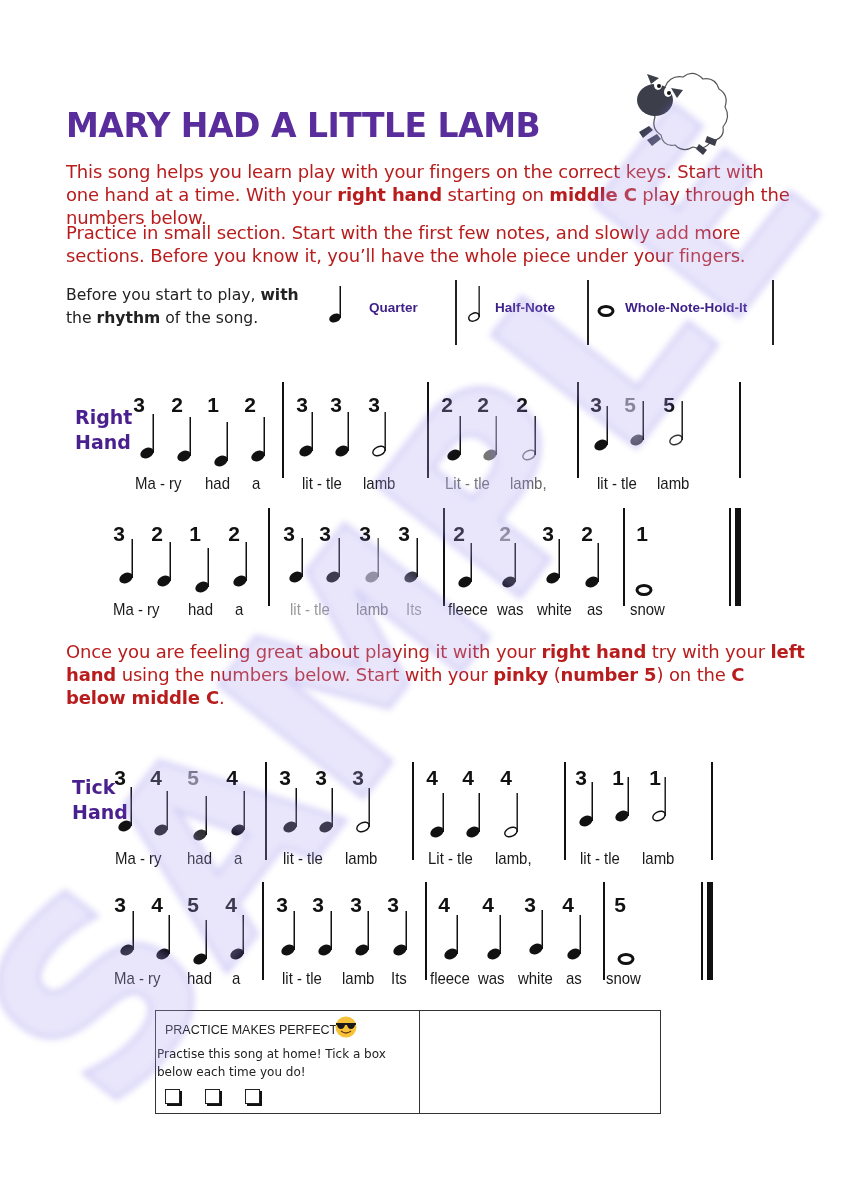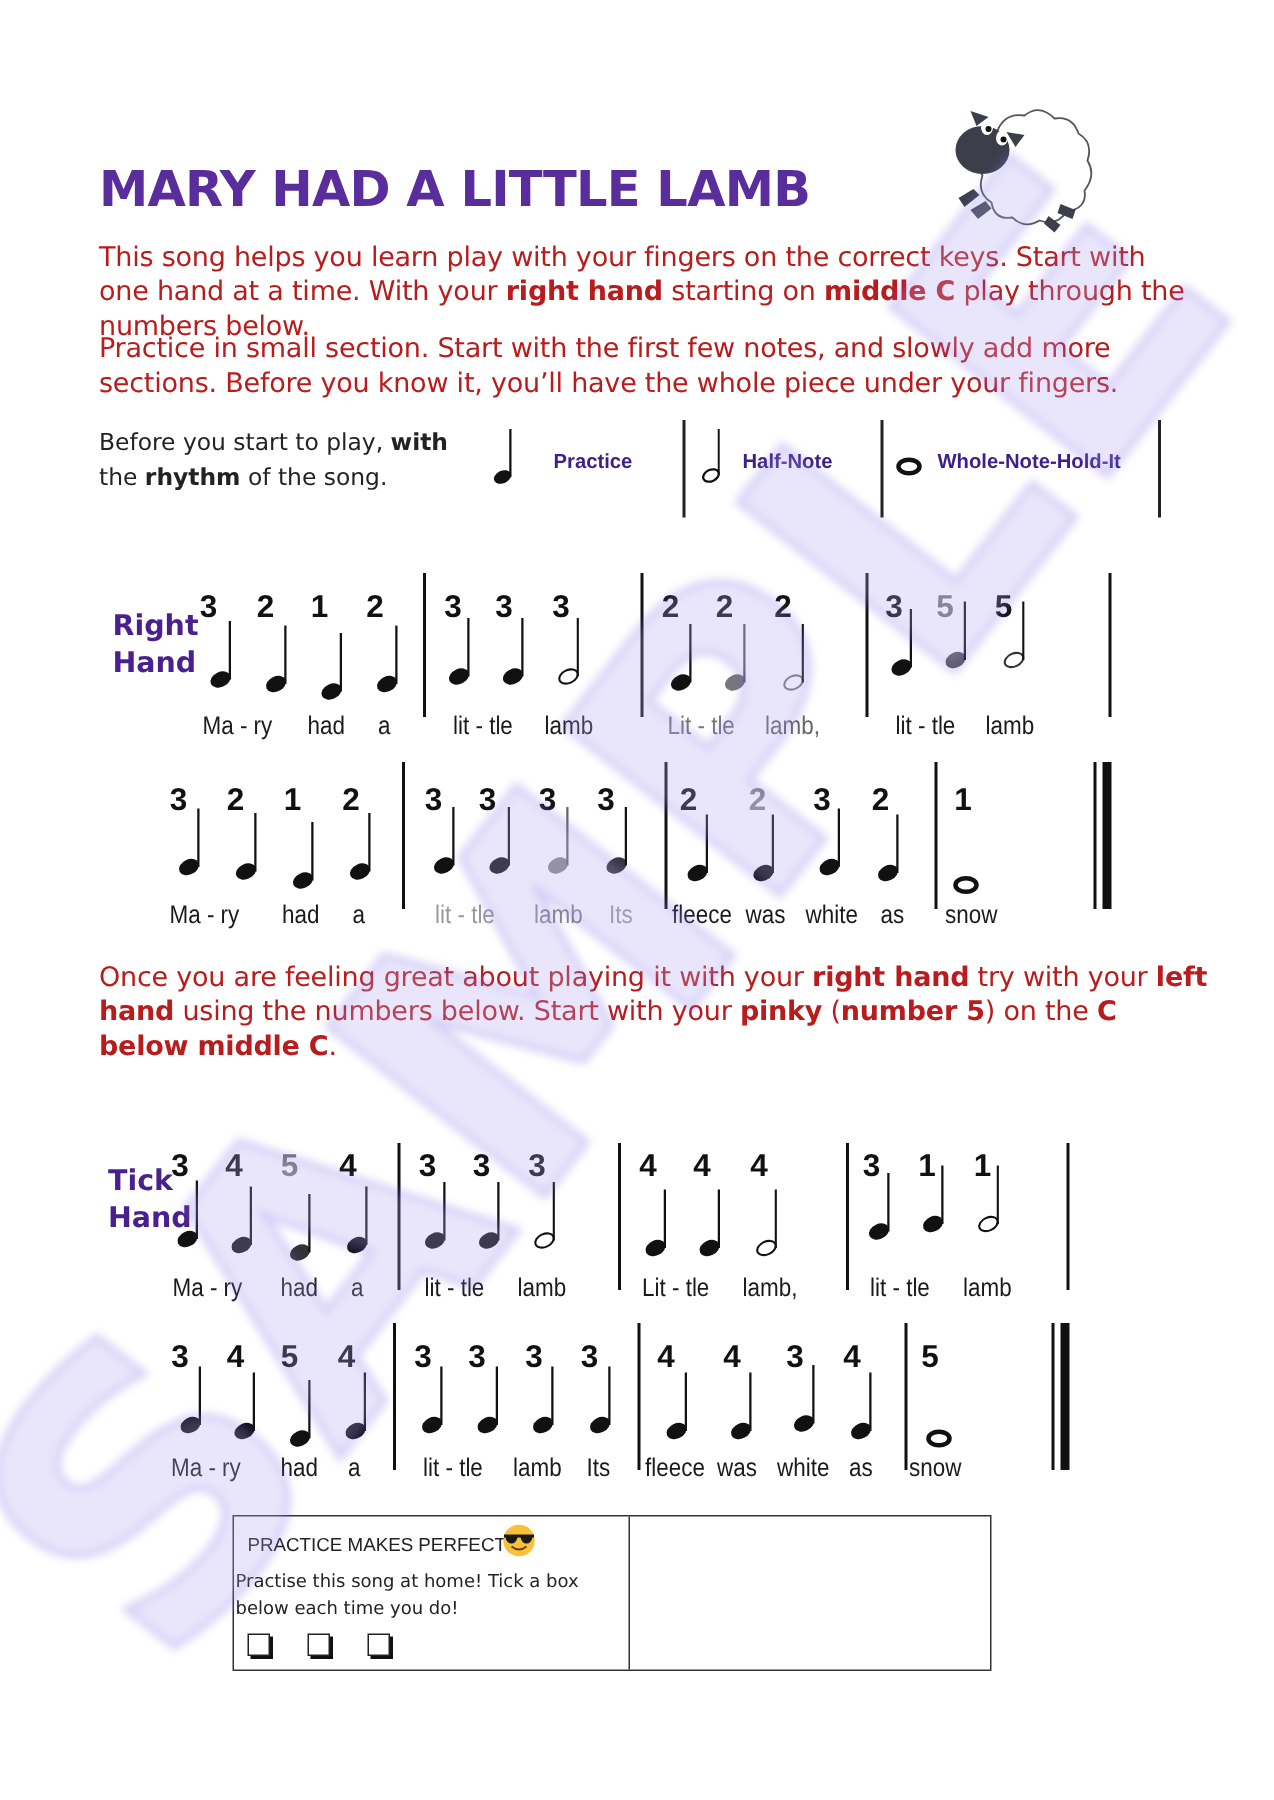--- a/index.html
+++ b/index.html
@@ -71,21 +71,21 @@
 
 <div class="rhythm-text">
   <span>Before you start to play, </span><b>with</b><span> the </span><b>rhythm</b><span> of the song.</span>
 </div>
 
 <div class="rhythm-legend">
   <svg style="position:absolute;left:8px;top:4px" width="16" height="40">
     <ellipse cx="7" cy="34" rx="6" ry="4.2" transform="rotate(-25 7 34)" fill="#111"></ellipse>
     <rect x="11.5" y="2" width="1.5" height="32" fill="#111"></rect>
   </svg>
-  <div class="rl-item" style="left:49px">Practice</div>
+  <div class="rl-item" style="left:49px">Quarter</div>
   <div class="rl-bar" style="left:135px"></div>
   <svg style="position:absolute;left:147px;top:4px" width="16" height="40">
     <ellipse cx="7" cy="33" rx="5.5" ry="3.8" transform="rotate(-25 7 33)" fill="#fff" stroke="#111" stroke-width="1.5"></ellipse>
     <rect x="11.5" y="2" width="1.3" height="31" fill="#111"></rect>
   </svg>
   <div class="rl-item" style="left:175px">Half-Note</div>
   <div class="rl-bar" style="left:267px"></div>
   <svg style="position:absolute;left:277px;top:24px" width="18" height="14">
     <ellipse cx="9" cy="7" rx="7" ry="4.5" fill="none" stroke="#111" stroke-width="3"></ellipse>
   </svg>

